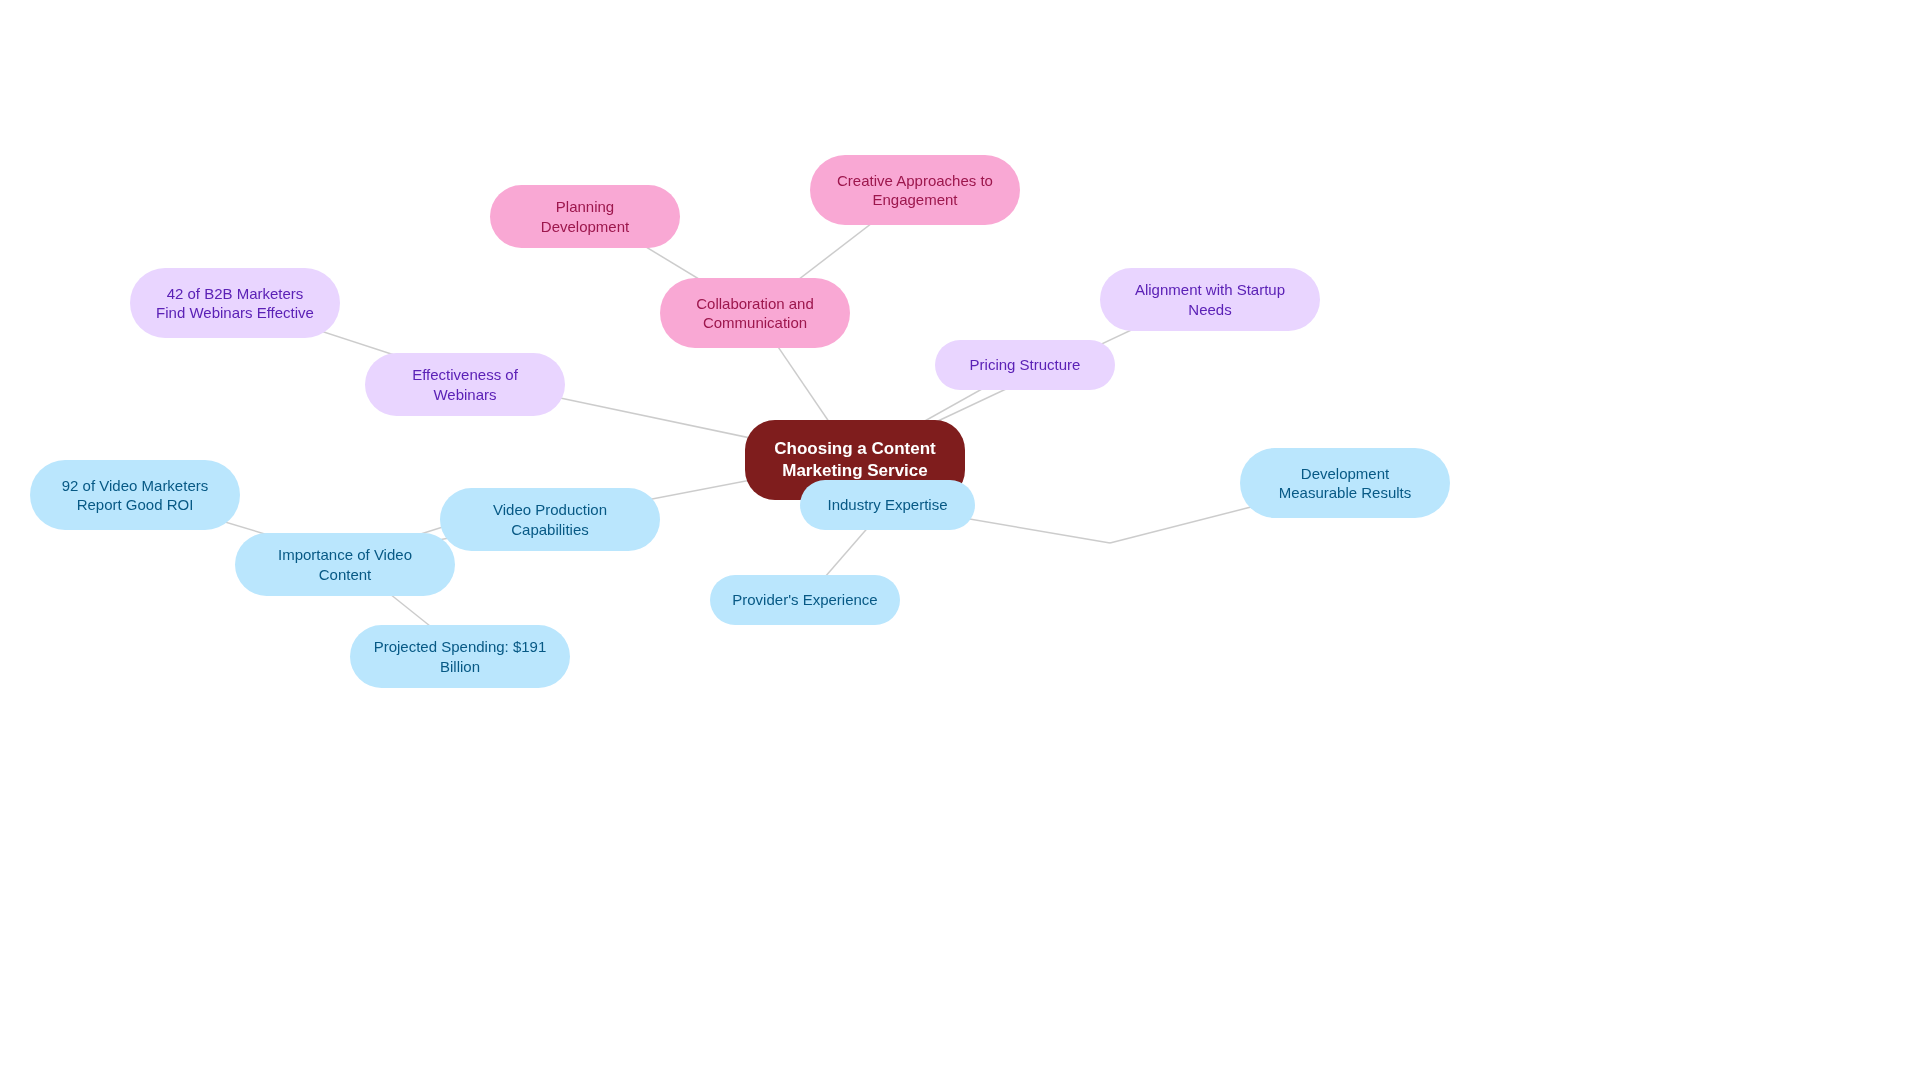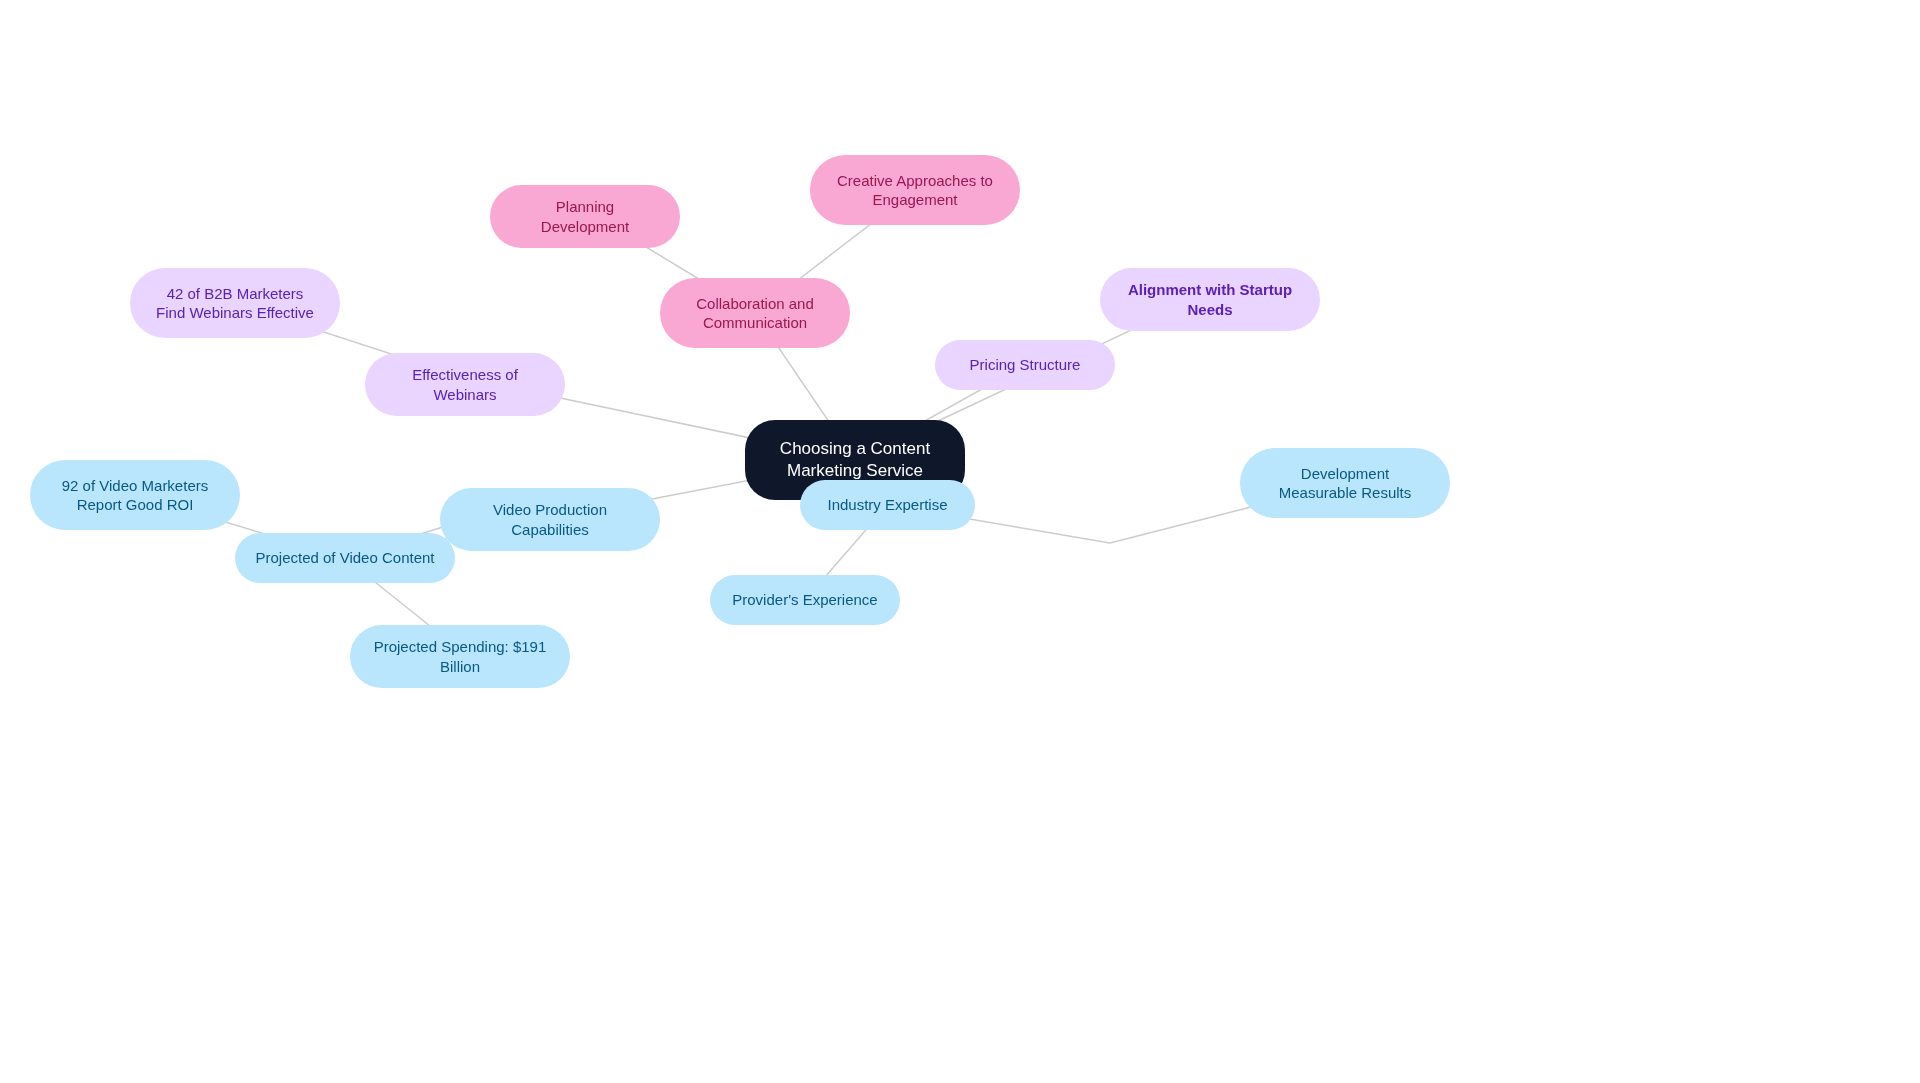--- a/index.html
+++ b/index.html
@@ -30,24 +30,24 @@
       align-items: center;
       justify-content: center;
       text-align: center;
       font-size: 15px;
       font-weight: 400;
       line-height: 1.3;
       padding: 12px 20px;
       cursor: default;
     }
     .node-center {
-      background: #0f172a;
+      background: #7f1d1d;
       color: #ffffff;
       font-size: 17px;
-      font-weight: 400;
+      font-weight: 700;
       border-radius: 30px;
       width: 220px;
       height: 80px;
     }
     .node-pink {
       background: #f9a8d4;
       color: #9d174d;
       border: none;
     }
     .node-lavender {
@@ -93,34 +93,34 @@
     </div>
     <div class="node node-pink" style="left: 660px; top: 278px; width: 190px; min-height: 70px;">
       <span>Collaboration and Communication</span>
     </div>
     <div class="node node-lavender" style="left: 130px; top: 268px; width: 210px; min-height: 70px;">
       <span>42 of B2B Marketers Find Webinars Effective</span>
     </div>
     <div class="node node-lavender" style="left: 365px; top: 353px; width: 200px; min-height: 50px;">
       <span>Effectiveness of Webinars</span>
     </div>
-    <div class="node node-lavender" style="left: 1100px; top: 268px; width: 220px; min-height: 50px; font-weight: bold;">
+    <div class="node node-lavender" style="left: 1100px; top: 268px; width: 220px; min-height: 50px;">
       <span>Alignment with Startup Needs</span>
     </div>
     <div class="node node-lavender" style="left: 935px; top: 340px; width: 180px; min-height: 50px;">
       <span>Pricing Structure</span>
     </div>
     <div class="node node-blue" style="left: 30px; top: 460px; width: 210px; min-height: 70px;">
       <span>92 of Video Marketers Report Good ROI</span>
     </div>
     <div class="node node-blue" style="left: 440px; top: 488px; width: 220px; min-height: 50px;">
       <span>Video Production Capabilities</span>
     </div>
     <div class="node node-blue" style="left: 235px; top: 533px; width: 220px; min-height: 50px;">
-      <span>Projected of Video Content</span>
+      <span>Importance of Video Content</span>
     </div>
     <div class="node node-blue" style="left: 350px; top: 625px; width: 220px; min-height: 50px;">
       <span>Projected Spending: $191 Billion</span>
     </div>
     <div class="node node-blue" style="left: 800px; top: 480px; width: 175px; min-height: 50px;">
       <span>Industry Expertise</span>
     </div>
     <div class="node node-blue" style="left: 710px; top: 575px; width: 190px; min-height: 50px;">
       <span>Provider's Experience</span>
     </div>

